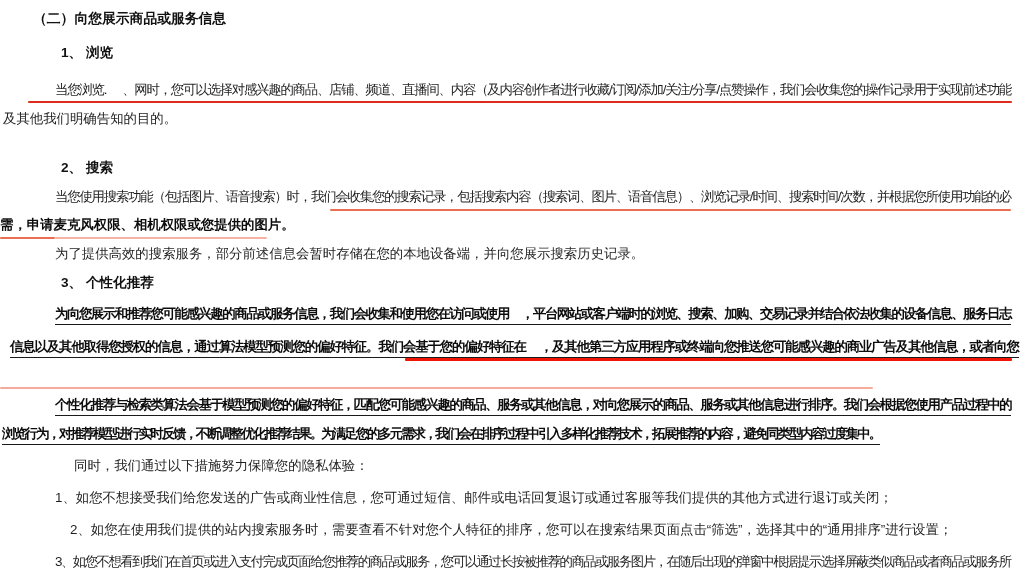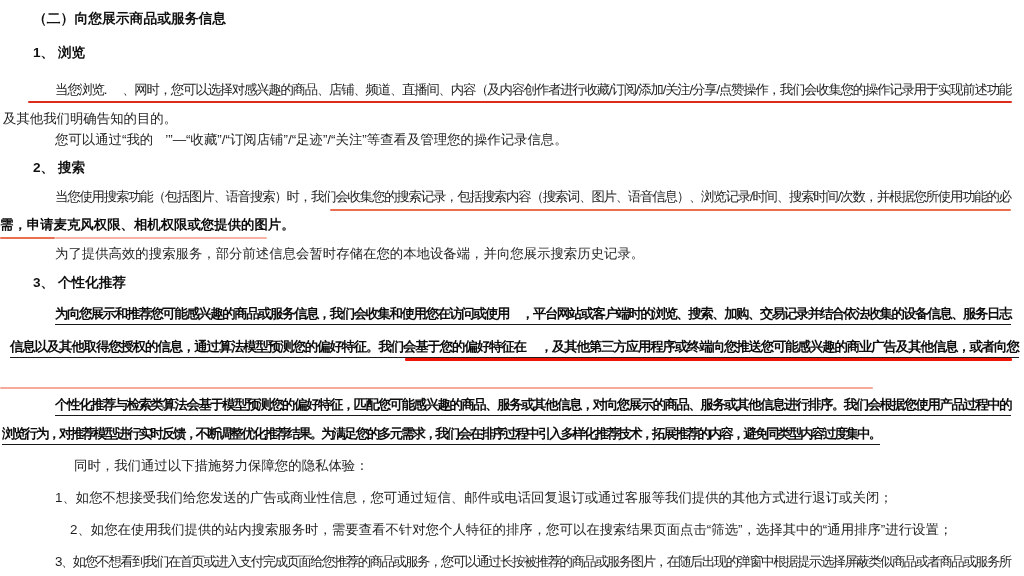--- a/index.html
+++ b/index.html
@@ -13,39 +13,38 @@
   }
   .line{
     position:absolute;
     display:inline-block;
     white-space:nowrap;
     font-size:13.4px;
     line-height:17px;
     letter-spacing:0;
   }
   .style-h1{font-weight:bold;font-size:13.8px;color:#111;}
-  .style-h3{font-weight:bold;font-size:13.6px;color:#111;}
+  .style-h3{font-weight:bold;font-size:13.6px;color:#111;margin-left:28px;}
   .style-body{font-weight:normal;}
   .style-bold{font-weight:bold;color:#0d0d0d;}
   .style-boldu{font-weight:bold;color:#0d0d0d;border-bottom:1.5px solid #1a1a1a;padding-bottom:1.5px;}
   .gap{display:inline-block;height:1px;}
   .annotation{
     position:absolute;
     border-radius:1px;
   }
 </style>
 </head>
 <body>
 
 <div id="page" style="background: rgb(255, 255, 255); color: rgb(31, 31, 31);">
     <div class="line style-h1" style="left: 33px; top: 10px;"><span>（二）向您展示商品或服务信息</span></div>
     <div class="line style-h3" style="left: 33px; top: 44px;"><span>1、 浏览</span></div>
     <div class="line style-body" style="left: 55px; top: 81px; letter-spacing: -1.22px;"><span>当您浏览.</span><span class="gap" style="width: 16px;"></span><span>、网时，您可以选择对感兴趣的商品、店铺、频道、直播间、内容（及内容创作者进行收藏/订阅/添加/关注/分享/点赞操作，我们会收集您的操作记录用于实现前述功能</span></div>
     <div class="line style-body" style="left: 3px; top: 110px;"><span>及其他我们明确告知的目的。</span></div>
-    <div class="line style-body" style="left: 55px; top: 131px;"><span>您可以通过“我的</span><span class="gap" style="width: 12px;"></span><span>’”—“收藏”/“订阅店铺”/“足迹”/“关注”等查看及管理您的操作记录信息。</span></div>
     <div class="line style-h3" style="left: 33px; top: 159px;"><span>2、 搜索</span></div>
     <div class="line style-body" style="left: 55px; top: 188px; letter-spacing: -1.2px;"><span>当您使用搜索功能（包括图片、语音搜索）时，我们会收集您的搜索记录，包括搜索内容（搜索词、图片、语音信息）、浏览记录/时间、搜索时间/次数，并根据您所使用功能的必</span></div>
     <div class="line style-bold" style="left: 0px; top: 216px;"><span>需，申请麦克风权限、相机权限或您提供的图片。</span></div>
     <div class="line style-body" style="left: 55px; top: 245px;"><span>为了提供高效的搜索服务，部分前述信息会暂时存储在您的本地设备端，并向您展示搜索历史记录。</span></div>
     <div class="line style-h3" style="left: 33px; top: 274px;"><span>3、 个性化推荐</span></div>
     <div class="line style-boldu" style="left: 55px; top: 305px; letter-spacing: -1.443px;"><span>为向您展示和推荐您可能感兴趣的商品或服务信息，我们会收集和使用您在访问或使用</span><span class="gap" style="width: 12px;"></span><span>，平台网站或客户端时的浏览、搜索、加购、交易记录并结合依法收集的设备信息、服务日志</span></div>
     <div class="line style-boldu" style="left: 2px; top: 338px; letter-spacing: -1.111px; margin-left: 8px;"><span>信息以及其他取得您授权的信息，通过算法模型预测您的偏好特征。我们会基于您的偏好特征在</span><span class="gap" style="width: 14px;"></span><span>，及其他第三方应用程序或终端向您推送您可能感兴趣的商业广告及其他信息，或者向您</span></div>
     <div class="line style-boldu" style="left: 55px; top: 396px; letter-spacing: -1.438px;"><span>个性化推荐与检索类算法会基于模型预测您的偏好特征，匹配您可能感兴趣的商品、服务或其他信息，对向您展示的商品、服务或其他信息进行排序。我们会根据您使用产品过程中的</span></div>
     <div class="line style-boldu" style="left: 2px; top: 425px; letter-spacing: -1.987px;"><span>浏览行为，对推荐模型进行实时反馈，不断调整优化推荐结果。为满足您的多元需求，我们会在排序过程中引入多样化推荐技术，拓展推荐的内容，避免同类型内容过度集中。</span></div>
     <div class="line style-body" style="left: 54px; top: 457px; margin-left: 20px;"><span>同时，我们通过以下措施努力保障您的隐私体验：</span></div>

